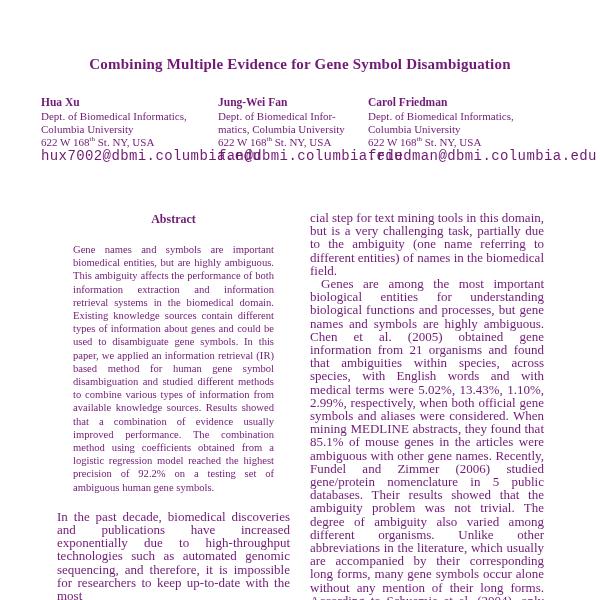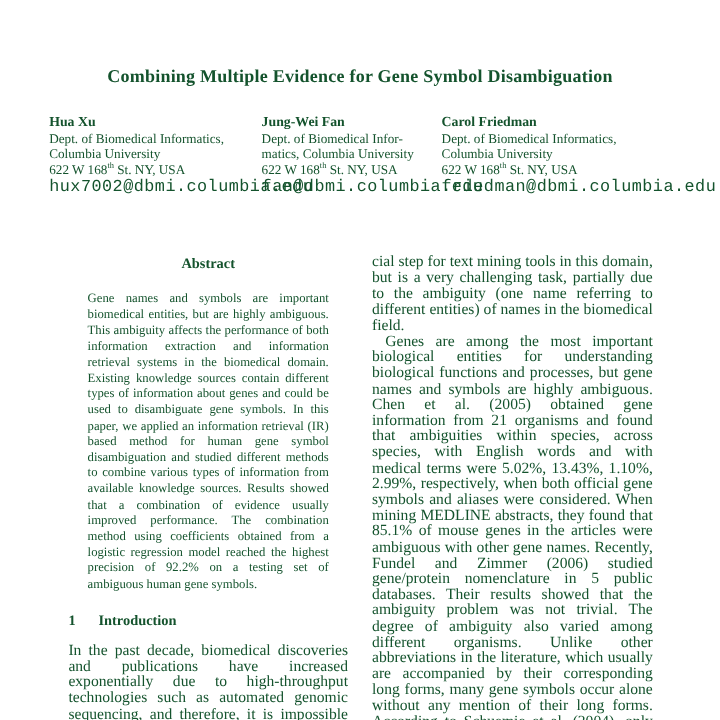--- a/index.html
+++ b/index.html
@@ -1,21 +1,21 @@
 <!DOCTYPE html>
 <html><head>
 <meta charset="utf-8">
 <style>
   html, body { margin: 0; padding: 0; }
   body { width: 600px; height: 600px; background: #ffffff; }
   .page {
     position: relative;
     width: 600px; height: 600px;
     background: #ffffff;
-    color: #14532d;
+    color: #701a75;
     font-family: "Liberation Serif", serif;
     overflow: hidden;
   }
   .paper-title {
     position: absolute;
     top: 46px; left: 0; width: 600px;
     text-align: center;
     font-weight: bold;
     font-size: 15px;
     letter-spacing: 0.2px;
@@ -95,23 +95,20 @@
     <div class="author-name">Carol Friedman</div>
     <div>Dept. of Biomedical Informatics,</div>
     <div>Columbia University</div>
     <div><span>622 W 168</span><sup>th</sup><span> St. NY, USA</span></div>
     <div class="author-email">friedman@dbmi.columbia.edu</div>
   </div>
 
   <div class="col col-left">
     <div class="abstract-heading">Abstract</div>
     <div class="abstract-body">Gene names and symbols are important biomedical entities, but are highly ambiguous. This ambiguity affects the performance of both information extraction and information retrieval systems in the biomedical domain. Existing knowledge sources contain different types of information about genes and could be used to disambiguate gene symbols. In this paper, we applied an information retrieval (IR) based method for human gene symbol disambiguation and studied different methods to combine various types of information from available knowledge sources. Results showed that a combination of evidence usually improved performance. The combination method using coefficients obtained from a logistic regression model reached the highest precision of 92.2% on a testing set of ambiguous human gene symbols.</div>
-    <div class="section-heading">
-      <span class="section-number">1</span><span>Introduction</span>
-    </div>
     <p class="body-par">In the past decade, biomedical discoveries and publications have increased exponentially due to high-throughput technologies such as automated genomic sequencing, and therefore, it is impossible for researchers to keep up-to-date with the most</p>
   </div>
 
   <div class="col col-right">
     <p class="body-par">cial step for text mining tools in this domain, but is a very challenging task, partially due to the ambiguity (one name referring to different entities) of names in the biomedical field.</p>
     <p class="body-par indent">Genes are among the most important biological entities for understanding biological functions and processes, but gene names and symbols are highly ambiguous. Chen et al. (2005) obtained gene information from 21 organisms and found that ambiguities within species, across species, with English words and with medical terms were 5.02%, 13.43%, 1.10%, 2.99%, respectively, when both official gene symbols and aliases were considered. When mining MEDLINE abstracts, they found that 85.1% of mouse genes in the articles were ambiguous with other gene names. Recently, Fundel and Zimmer (2006) studied gene/protein nomenclature in 5 public databases. Their results showed that the ambiguity problem was not trivial. The degree of ambiguity also varied among different organisms. Unlike other abbreviations in the literature, which usually are accompanied by their corresponding long forms, many gene symbols occur alone without any mention of their long forms. According to Schuemie et al. (2004), only 30% of gene symbols in abstracts and 18% in full text were accompanied by their corresponding full names, which makes the task of gene symbol normalization much harder.</p>
     <p class="body-par indent">Gene symbol disambiguation (GSD) is a particular case of word sense disambiguation (WSD),</p>
   </div>
 
 </div>

